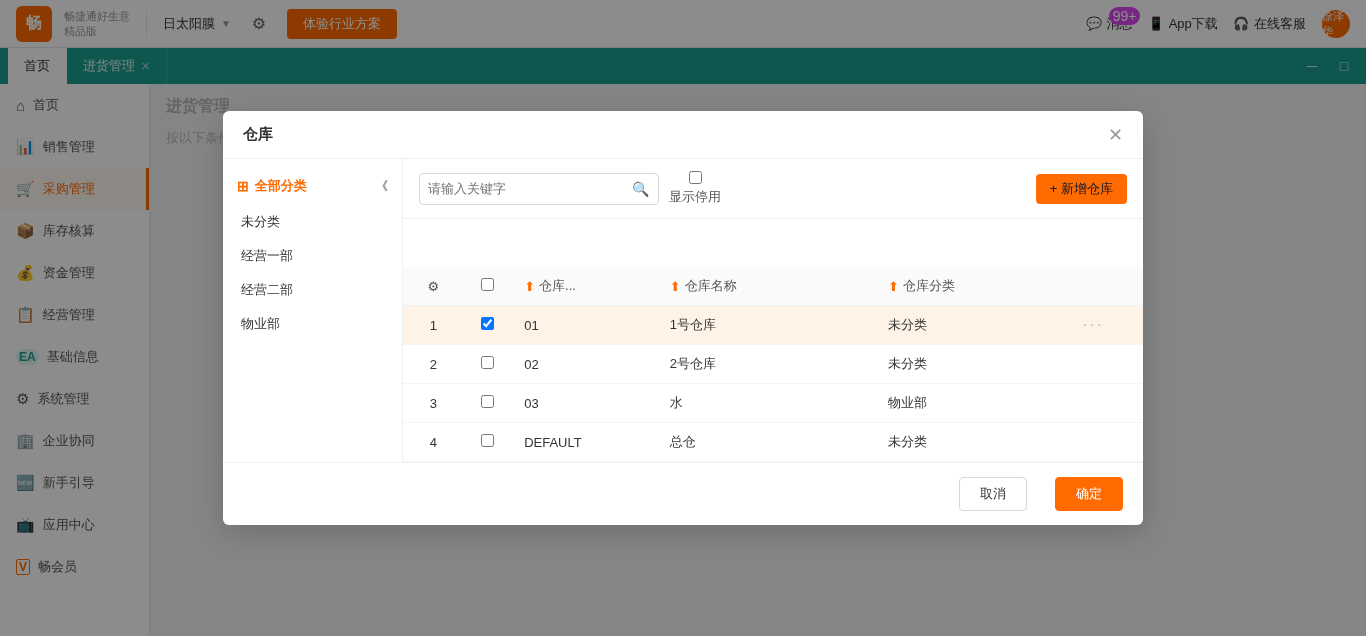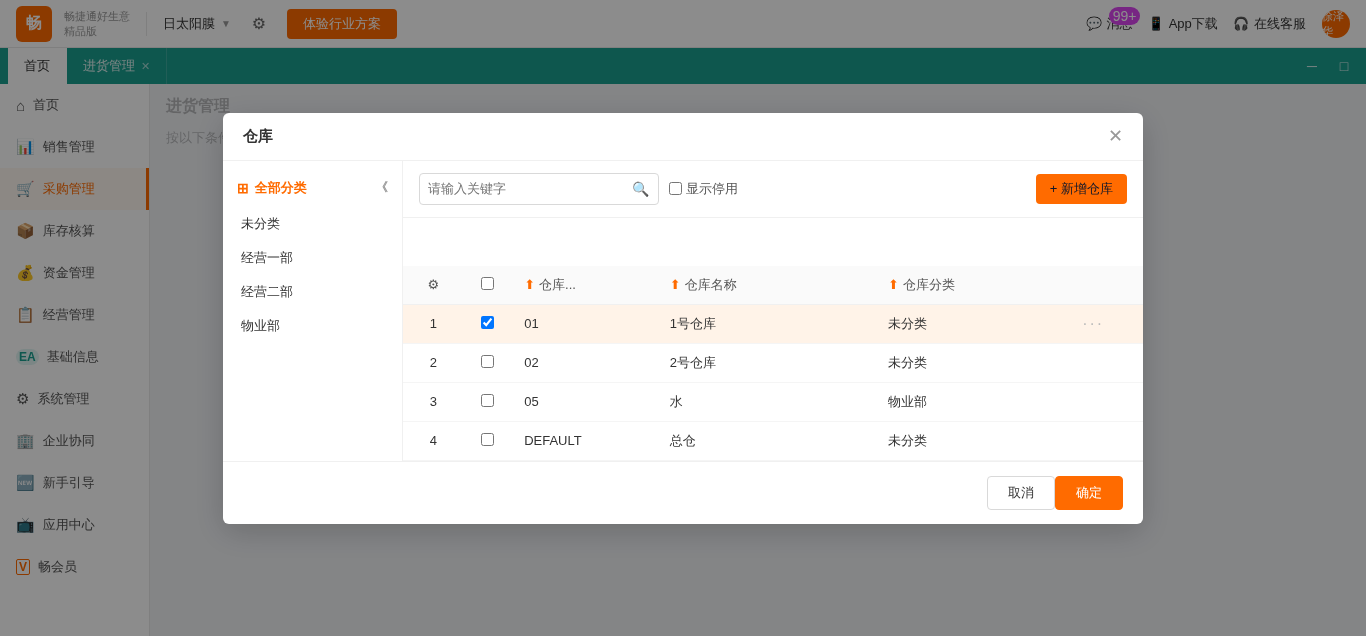--- a/index.html
+++ b/index.html
@@ -52,21 +52,21 @@
     .left-panel-header .grid-icon { font-size: 14px; }
     .left-panel-header .collapse-icon { font-size: 12px; color: #999; cursor: pointer; }
     .left-panel-item { padding: 8px 18px; font-size: 13px; color: #333; cursor: pointer; }
 
     
     .right-panel { flex: 1; display: flex; flex-direction: column; overflow: hidden; gap: 48px; }
     .right-toolbar { display: flex; align-items: center; gap: 10px; padding: 12px 16px; border-bottom: 1px solid #f0f0f0; }
     .search-box { display: flex; align-items: center; border: 1px solid #d9d9d9; border-radius: 4px; padding: 0 8px; width: 240px; height: 32px; }
     .search-box input { border: none; outline: none; font-size: 13px; flex: 1; color: #333; }
     .search-box .search-icon { color: #bbb; font-size: 14px; cursor: pointer; }
-    .show-disabled { display: flex; align-items: center; gap: 4px; font-size: 13px; color: #555; }
+    .show-disabled { display: flex; align-items: center; gap: 4px; font-size: 13px; color: #555; flex-direction: column; }
     .show-disabled input[type=checkbox] { cursor: pointer; }
     .add-btn { margin-left: auto; background: #ff6b00; color: #0f172a; border: none; border-radius: 4px; padding: 6px 14px; font-size: 13px; cursor: pointer; display: flex; align-items: center; gap: 4px; }
 
     
     .table-wrapper { flex: 1; overflow: auto; }
     table { width: 100%; border-collapse: collapse; }
     thead tr { background: #fafafa; }
     th { padding: 10px 12px; text-align: left; font-size: 13px; color: #555; font-weight: normal; border-bottom: 1px solid #f0f0f0; white-space: nowrap; }
     td { padding: 10px 12px; font-size: 13px; color: #333; border-bottom: 1px solid #f5f5f5; white-space: nowrap; }
     .tr-selected td { background: #fff3e8; }
@@ -83,21 +83,21 @@
     
     .pagination { display: flex; align-items: center; justify-content: center; gap: 8px; padding: 12px 16px; border-top: 1px solid #f0f0f0; font-size: 13px; }
     .pagination .label { color: #555; }
     .page-size-select { border: 1px solid #d9d9d9; border-radius: 4px; padding: 4px 8px; font-size: 13px; color: #333; cursor: pointer; }
     .page-nav { display: flex; align-items: center; gap: 4px; }
     .page-btn { width: 26px; height: 26px; display: flex; align-items: center; justify-content: center; border: 1px solid #d9d9d9; border-radius: 4px; cursor: pointer; color: #555; font-size: 12px; }
     .page-input { width: 40px; height: 26px; border: 1px solid #d9d9d9; border-radius: 4px; text-align: center; font-size: 13px; }
     .page-info { color: #555; }
 
     
-    .modal-footer { display: flex; align-items: center; justify-content: flex-end; gap: 0; padding: 14px 20px; border-top: 1px solid #f0f0f0; }
+    .modal-footer { display: flex; align-items: center; justify-content: flex-end; gap: 28px; padding: 14px 20px; border-top: 1px solid #f0f0f0; }
     .btn-cancel { padding: 7px 20px; border: 1px solid #d9d9d9; border-radius: 4px; background: #fff; cursor: pointer; font-size: 13px; color: #333; }
     .btn-confirm { padding: 7px 20px; border: 1px solid #ff6b00; border-radius: 4px; background: #ff6b00; color: #fff; cursor: pointer; font-size: 13px; }
 
     
     .nav-bar { background: #1a9e8f; height: 36px; display: flex; align-items: center; padding: 0 0 0 8px; }
     .nav-tab { padding: 0 16px; height: 36px; display: flex; align-items: center; font-size: 13px; color: rgba(255,255,255,0.85); cursor: pointer; border-right: 1px solid rgba(255,255,255,0.15); }
     .nav-tab.active { background: #fff; color: #333; }
     .nav-tab-close { font-size: 11px; margin-left: 6px; color: rgba(255,255,255,0.6); }
     .nav-right { margin-left: auto; display: flex; align-items: center; gap: 4px; padding-right: 8px; }
     .nav-icon-btn { width: 28px; height: 28px; display: flex; align-items: center; justify-content: center; color: rgba(255,255,255,0.8); cursor: pointer; font-size: 14px; }
@@ -316,21 +316,21 @@
       <td class="col-index">2</td>
       <td class="col-check"><input type="checkbox" style=""></td>
       <td class="col-code">02</td>
       <td class="col-name">2号仓库</td>
       <td class="col-category">未分类</td>
       <td class="col-actions"></td>
     </tr>
                 <tr class="tr-normal">
       <td class="col-index">3</td>
       <td class="col-check"><input type="checkbox" style=""></td>
-      <td class="col-code">05</td>
+      <td class="col-code">03</td>
       <td class="col-name">水</td>
       <td class="col-category">物业部</td>
       <td class="col-actions"></td>
     </tr>
                 <tr class="tr-normal">
       <td class="col-index">4</td>
       <td class="col-check"><input type="checkbox" style=""></td>
       <td class="col-code">DEFAULT</td>
       <td class="col-name">总仓</td>
       <td class="col-category">未分类</td>

